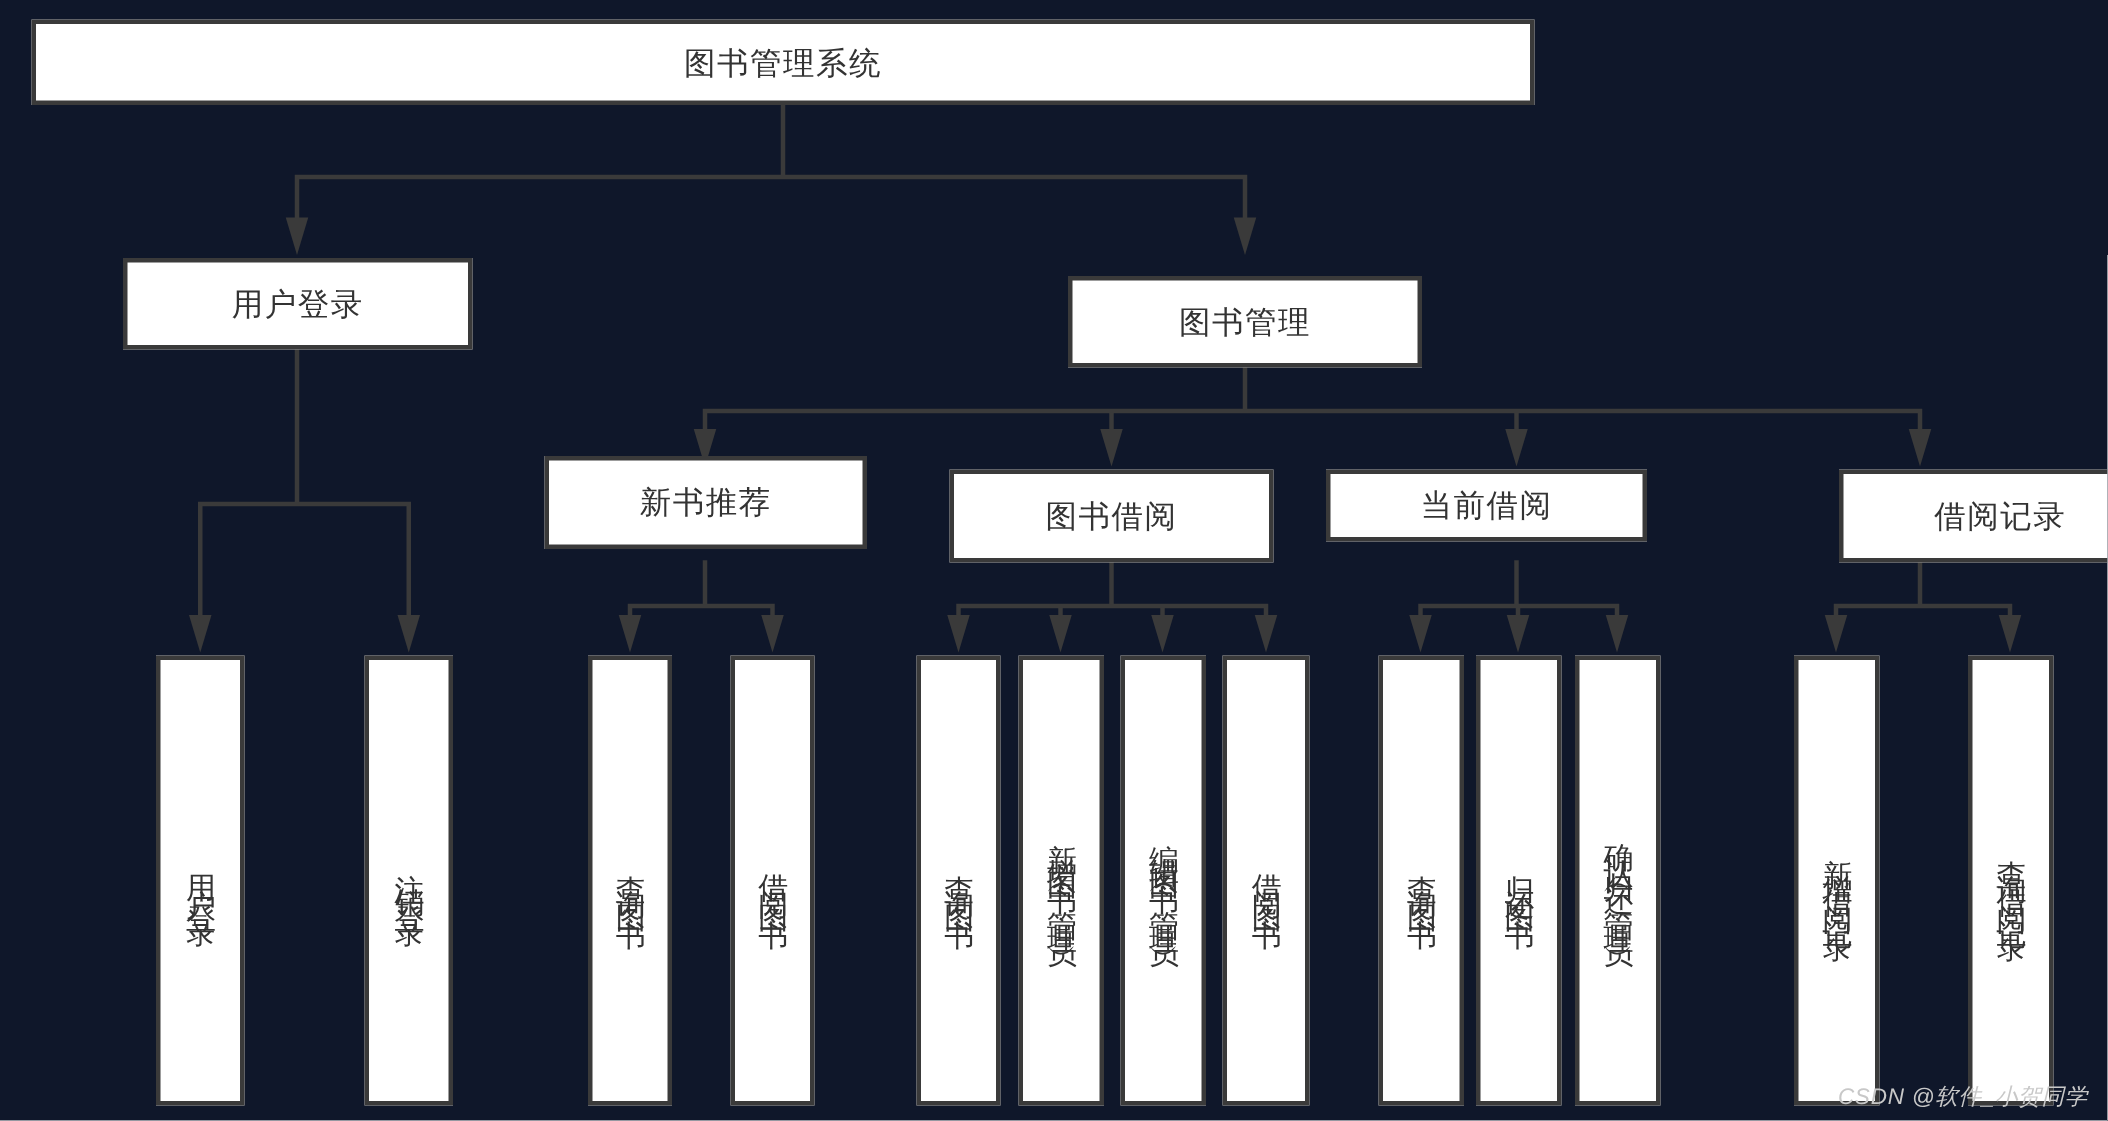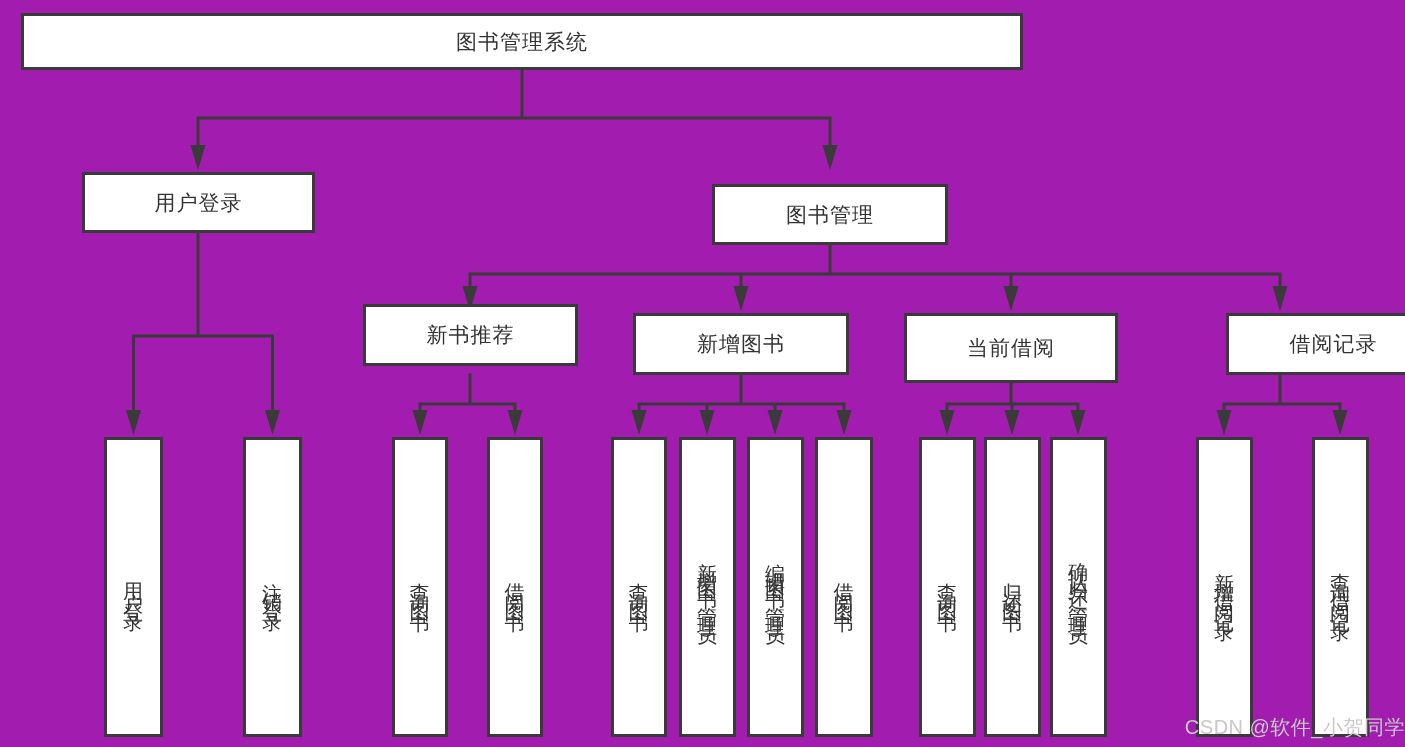--- a/index.html
+++ b/index.html
@@ -1,20 +1,20 @@
 <!DOCTYPE html>
 <html><head>
 <meta charset="utf-8">
 <style>
   html, body { margin: 0; padding: 0; background: #ffffff; }
   .canvas {
     position: relative;
     width: 1405px;
     height: 747px;
-    background: #a21caf;
+    background: #0f172a;
     font-family: "Liberation Sans", sans-serif;
     overflow: hidden;
   }
   .connectors {
     position: absolute;
     left: 0; top: 0;
     width: 1405px; height: 747px;
     z-index: 1;
   }
   .box {
@@ -38,27 +38,28 @@
     text-orientation: mixed;
     font-size: 20px;
     color: #333333;
     letter-spacing: 10px;
     line-height: 1;
     white-space: nowrap;
   }
   .v-label.tight { letter-spacing: 9px; }
   .watermark {
     position: absolute;
-    right: 0;
+    right: 13px;
     bottom: 6px;
-    font-size: 20px;
+    font-size: 15px;
     color: #c8c8c8;
     z-index: 3;
     white-space: nowrap;
     letter-spacing: 0.5px;
+    font-style: italic;
   }
 </style>
 </head>
 <body>
 
 <div class="canvas">
 
   <svg class="connectors" viewBox="0 0 1405 747" xmlns="http://www.w3.org/2000/svg">
     <g stroke="#3a3a3a" stroke-width="3" fill="none" stroke-linecap="square">
 
@@ -114,23 +115,23 @@
     <span class="h-label">用户登录</span>
   </div>
   <div class="box" style="left:712px; top:184px; width:236px; height:61px">
     <span class="h-label">图书管理</span>
   </div>
 
   <div class="box" style="left:363px; top:304px; width:215px; height:62px">
     <span class="h-label">新书推荐</span>
   </div>
   <div class="box" style="left:633px; top:313px; width:216px; height:62px">
-    <span class="h-label">新增图书</span>
+    <span class="h-label">图书借阅</span>
   </div>
-  <div class="box" style="left:904px; top:313px; width:214px; height:70px">
+  <div class="box" style="left:884px; top:313px; width:214px; height:48px">
     <span class="h-label">当前借阅</span>
   </div>
   <div class="box" style="left:1226px; top:313px; width:215px; height:62px">
     <span class="h-label">借阅记录</span>
   </div>
 
   <div class="box" style="left:104px; top:437px; width:59px; height:300px">
     <span class="v-label">用户登录</span>
   </div>
   <div class="box" style="left:243px; top:437px; width:59px; height:300px">

